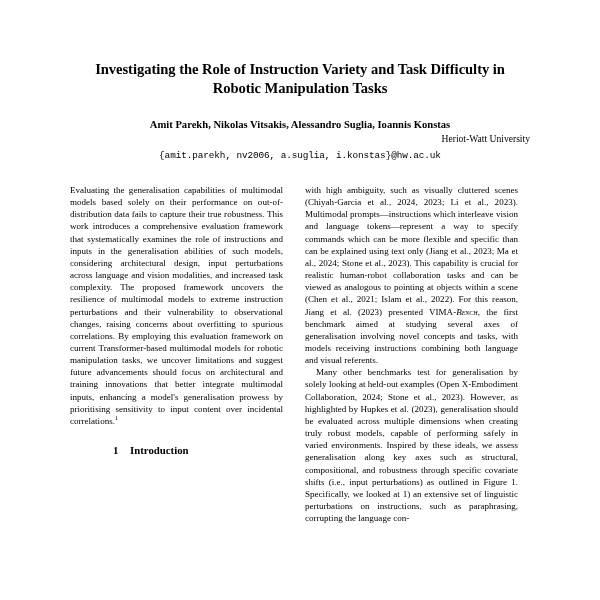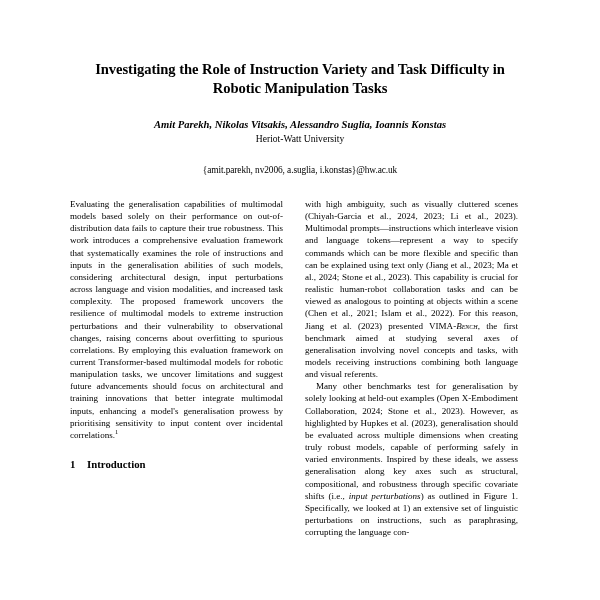--- a/index.html
+++ b/index.html
@@ -33,31 +33,31 @@
     font-weight: bold;
     line-height: 1.32;
     letter-spacing: -0.05px;
     margin: 0;
   }
   .authors {
     margin-top: 19px;
     font-size: 10.6px;
     font-weight: bold;
     line-height: 1.3;
-    font-style: italic;
   }
   .affiliation {
     margin-top: 2px;
     font-size: 9.6px;
     line-height: 1.3;
+    text-align: right;
   }
   .emails {
-    margin-top: 18px;
+    margin-top: 4px;
     font-size: 9.4px;
-    font-family: Liberation Serif, serif;
+    font-family: Liberation Mono, monospace;
     line-height: 1.3;
     letter-spacing: -0.1px;
   }
 
   
   .columns {
     display: flex;
     gap: 22px;
     margin-top: 22px;
   }
@@ -92,27 +92,27 @@
   }
   p.body + p.body {
     margin-top: 0;
     text-indent: 11px;
   }
   .abstract-body {
     font-size: 9.0px;
   }
   .gap-before {
     margin-top: 17px !important;
+    margin-left: 43px;
   }
   .smallcaps {
     font-variant: small-caps;
     font-style: italic;
   }
   .ital {
-    font-style: italic;
   }
   sup.fn {
     font-size: 6.4px;
     vertical-align: super;
     line-height: 0;
   }
 </style>
 </head>
 <body>
 

